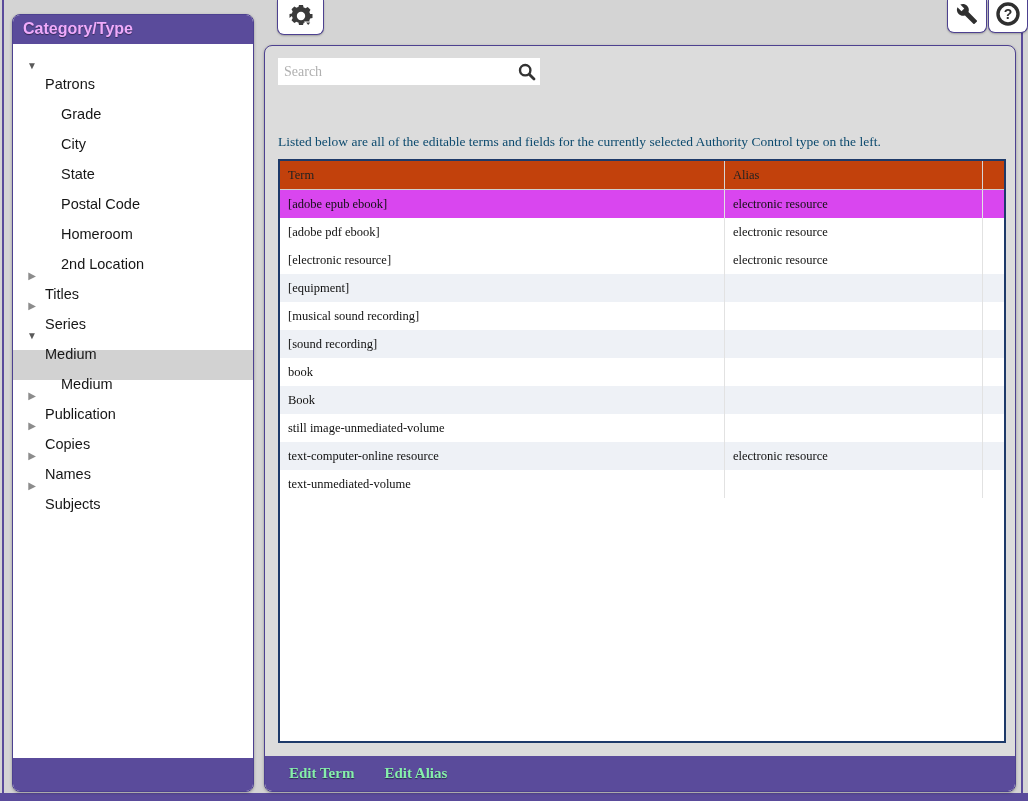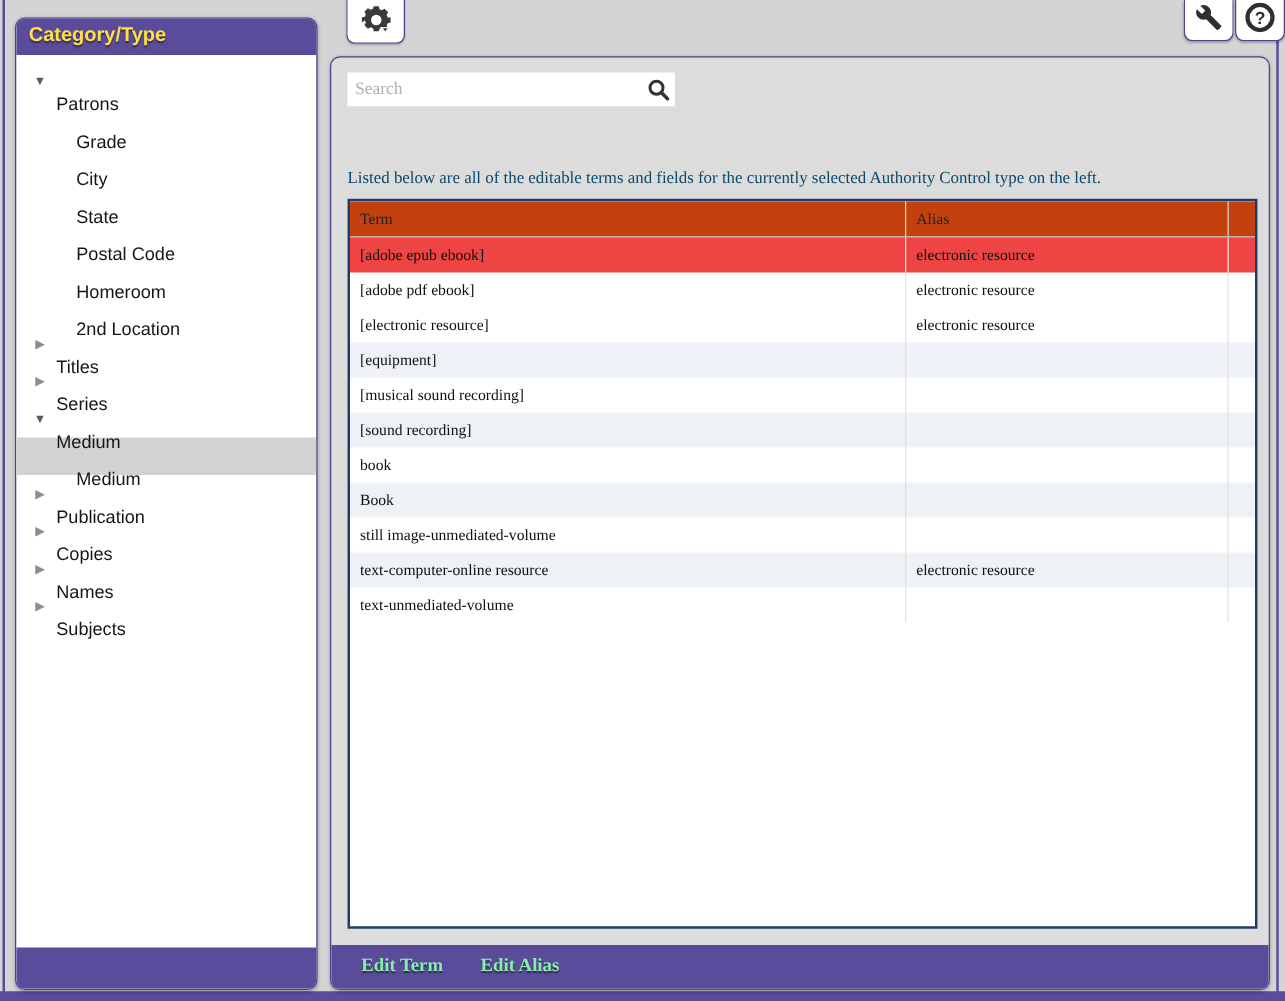--- a/index.html
+++ b/index.html
@@ -24,21 +24,21 @@
   #tools-btn{left:947px;width:38px;height:32px;}
   #help-btn{left:988px;width:38px;height:32px;}
 
   
   .sidebar{
     position:absolute;left:12px;top:14px;width:240px;height:776px;
     background:#fff;border:1.5px solid #4d4190;border-radius:8px;
     box-shadow:0 1px 3px rgba(0,0,0,.3);overflow:hidden;display:flex;flex-direction:column;
   }
   .sidebar-header{
-    background:#5a4b9b;color:#fde047;font-weight:bold;font-size:16px;
+    background:#5a4b9b;color:#f0abfc;font-weight:bold;font-size:16px;
     padding:5px 10px 6px 10px;text-shadow:0 1px 1px rgba(0,0,0,.45);
   }
   .tree{flex:1;padding-top:6px;}
   .tree-row{height:30px;display:flex;align-items:center;font-size:14.5px;color:#161616;cursor:pointer;}
   .tree-row .arrow{width:14px;text-align:center;margin-left:12px;font-size:10px;color:#8c8c8c;}
   .tree-row.expanded .arrow{color:#5a5a5a;}
   .tree-row.lvl1 .arrow{visibility:hidden;}
   .tree-row .tree-label{margin-left:6px;margin-top:37px;}
   .tree-row.lvl1 .tree-label{margin-left:22px;}
   .tree-row.selected{background:#d2d2d2;}
@@ -69,21 +69,21 @@
     background:#fff;border:2px solid #1e3a69;box-sizing:border-box;overflow:hidden;
   }
   .t-row{display:flex;height:28px;align-items:center;font-size:12.5px;color:#101010;}
   .t-head{background:#c2410c;border-bottom:1px solid #cfcfcf;color:#222;}
   .cell{height:100%;display:flex;align-items:center;padding:0 8px;box-sizing:border-box;}
   .cell.term{width:444px;}
   .cell.alias{flex:1;border-left:1px solid #e2e2e2;}
   .cell.extra{width:22px;border-left:1px solid #e2e2e2;padding:0;}
   .t-head .cell.alias,.t-head .cell.extra{border-left:1px solid #d6d6d6;}
   .t-row.stripe{background:#eef1f6;}
-  .t-row.selected{background:#ef4444;}
+  .t-row.selected{background:#d946ef;}
   
   .panel-footer{
     position:absolute;left:0;bottom:0;width:100%;height:35px;background:#5a4b9b;
     display:flex;align-items:center;border-radius:0 0 7px 7px;
   }
   .footer-btn{
     color:#86efac;font-weight:bold;font-size:15px;text-shadow:0 1px 1px rgba(0,0,0,.5);
     margin-left:24px;cursor:pointer;background:none;border:none;font-family:inherit;padding:0;
   }
   .footer-btn + .footer-btn{margin-left:30px;}

